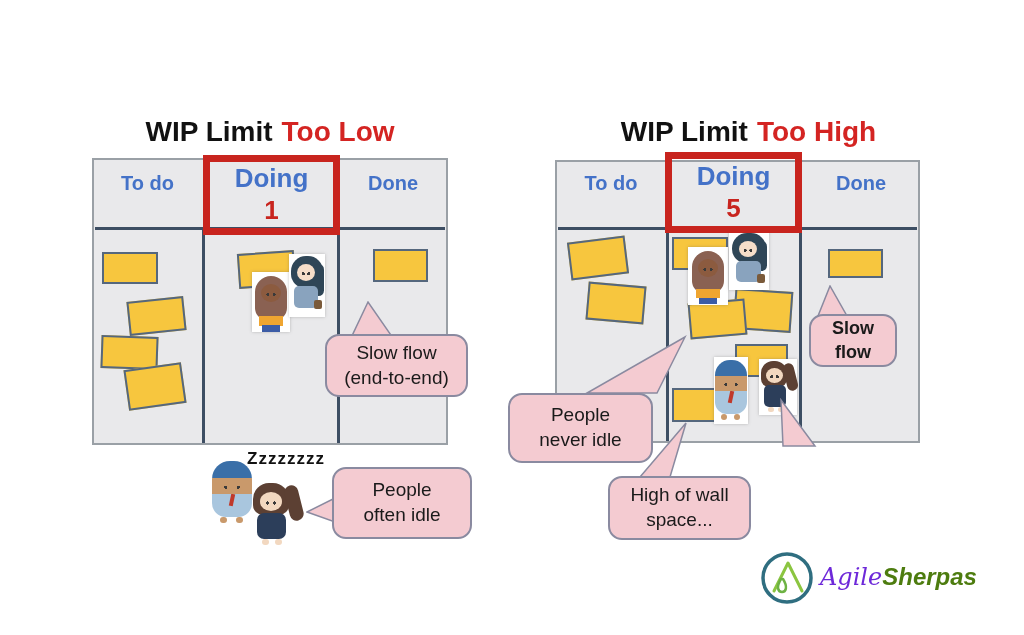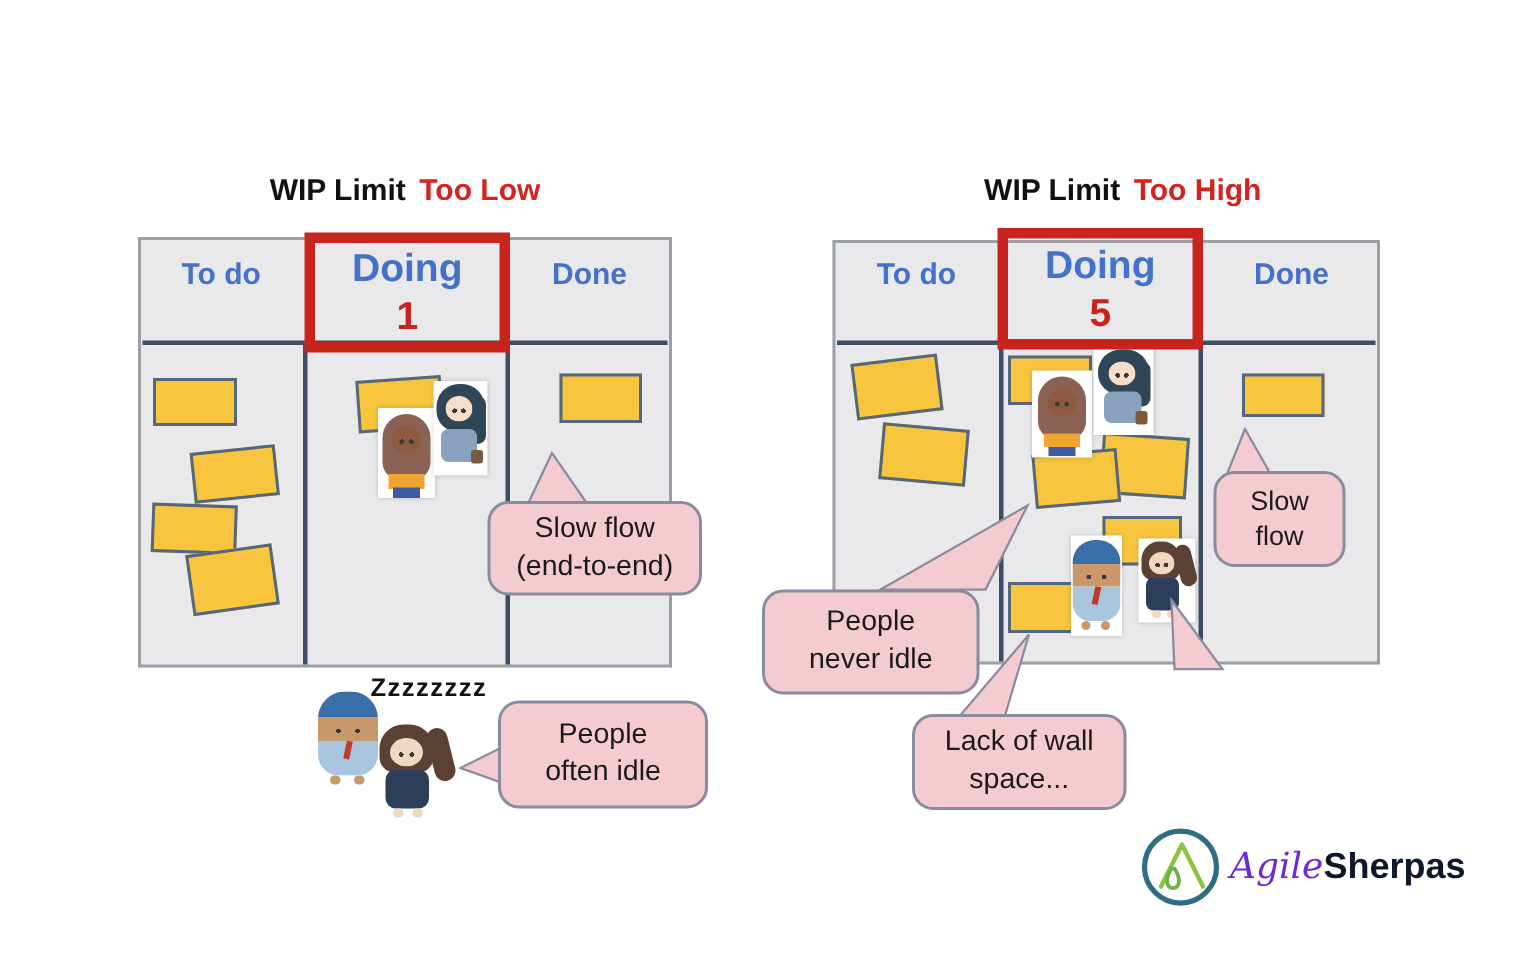--- a/index.html
+++ b/index.html
@@ -1,19 +1,19 @@
 <!DOCTYPE html>
 <html><head>
 <meta charset="utf-8">
 <style>
   html,body{margin:0;padding:0;background:#fff;}
   #canvas{position:relative;width:1024px;height:635px;background:#ffffff;overflow:hidden;
           font-family:"Liberation Sans", sans-serif;}
 
-  .board-title{position:absolute;text-align:center;font-size:20px;font-weight:bold;color:#111;white-space:nowrap;}
+  .board-title{position:absolute;text-align:center;font-size:28px;font-weight:bold;color:#111;white-space:nowrap;}
   .board-title .red{color:#D42422;margin-left:9px;}
 
   .board{position:absolute;background:#E9E9EB;border:2px solid #9AA0A6;box-sizing:border-box;}
 
   .col-label{position:absolute;text-align:center;font-size:20px;font-weight:bold;color:#4472C8;}
   .doing-label{position:absolute;text-align:center;font-size:26px;font-weight:bold;color:#4472C8;line-height:1.3;z-index:7;}
   .doing-label .wip{display:block;color:#C8241E;font-size:26px;line-height:1.1;}
 
   .hline{position:absolute;background:#3D4E63;height:3px;z-index:2;}
   .vline{position:absolute;background:#3D4E63;width:3px;z-index:2;}
@@ -32,21 +32,21 @@
   .bubble{position:absolute;background:#F4CBD1;border:2px solid #8A8AA0;border-radius:14px;
           display:flex;align-items:center;justify-content:center;text-align:center;
           color:#1A1A1A;font-size:19px;line-height:1.3;white-space:pre-line;z-index:8;box-sizing:border-box;}
   .tail{position:absolute;z-index:7;}
 
   .sleep{position:absolute;font-size:17px;font-weight:bold;color:#111;letter-spacing:1px;z-index:5;}
 
   .logo{position:absolute;z-index:5;}
   .logo-text{position:absolute;white-space:nowrap;font-size:24px;}
   .logo-text .agile{color:#6d28d9;font-weight:normal;font-style:italic;font-family:"DejaVu Serif", serif;text-align:right;}
-  .logo-text .sherpas{color:#0f172a;font-weight:bold;}
+  .logo-text .sherpas{color:#4d7c0f;font-weight:bold;font-style:italic;}
 </style>
 </head>
 <body>
 
 <div id="canvas">
 
   <div class="board-title" style="left:92px;top:116px;width:356px;">
     <span>WIP Limit</span><span class="red">Too Low</span>
   </div>
 
@@ -177,33 +177,33 @@
     <div style="right:0;top:2px;width:11px;height:28px;border-radius:6px;background:#5C4033;transform:rotate(-14deg);"></div>
     <div class="face" style="left:6px;top:7px;width:17px;height:15px;background-color:#F2D8C0;"></div>
     <div style="left:4px;top:24px;width:22px;height:22px;border-radius:5px;background:#2C3E5A;"></div>
     <div style="left:8px;top:46px;width:6px;height:5px;border-radius:3px;background:#F2D8C0;"></div>
     <div style="left:18px;top:46px;width:6px;height:5px;border-radius:3px;background:#F2D8C0;"></div>
   </div>
 
   <svg class="tail" style="left:816px;top:285px;" width="34" height="32">
     <polygon points="14,1 2,31 31,31" fill="#F4CBD1" stroke="#8A8AA0" stroke-width="1.5"></polygon>
   </svg>
-  <div class="bubble" style="left:809px;top:314px;width:88px;height:64px;font-size:18px;">Slow
+  <div class="bubble" style="left:809px;top:314px;width:88px;height:53px;font-size:18px;font-weight:bold;">Slow
 flow</div>
 
   <svg class="tail" style="left:585px;top:335px;" width="104" height="61">
     <polygon points="100,2 2,58 72,58" fill="#F4CBD1" stroke="#8A8AA0" stroke-width="1.5"></polygon>
   </svg>
   <div class="bubble" style="left:508px;top:393px;width:145px;height:70px;">People
 never idle</div>
 
   <svg class="tail" style="left:634px;top:421px;" width="60" height="58">
     <polygon points="52,2 6,56 36,56" fill="#F4CBD1" stroke="#8A8AA0" stroke-width="1.5"></polygon>
   </svg>
-  <div class="bubble" style="left:608px;top:476px;width:143px;height:64px;">Lack of wall
+  <div class="bubble" style="left:608px;top:476px;width:143px;height:64px;">High of wall
 space...</div>
 
   <svg class="tail" style="left:773px;top:398px;" width="48" height="50">
     <polygon points="8,2 10,48 42,48" fill="#F4CBD1" stroke="#8A8AA0" stroke-width="1.5"></polygon>
   </svg>
 
   <div class="logo" style="left:760px;top:551px;width:54px;height:54px;">
     <svg width="54" height="54" viewBox="0 0 54 54">
       <circle cx="27" cy="27" r="24" fill="none" stroke="#2F6E80" stroke-width="3.5"></circle>
       <path d="M14 40 L28 12 L42 40" fill="none" stroke="#8BC540" stroke-width="3" stroke-linejoin="round" stroke-linecap="round"></path>

